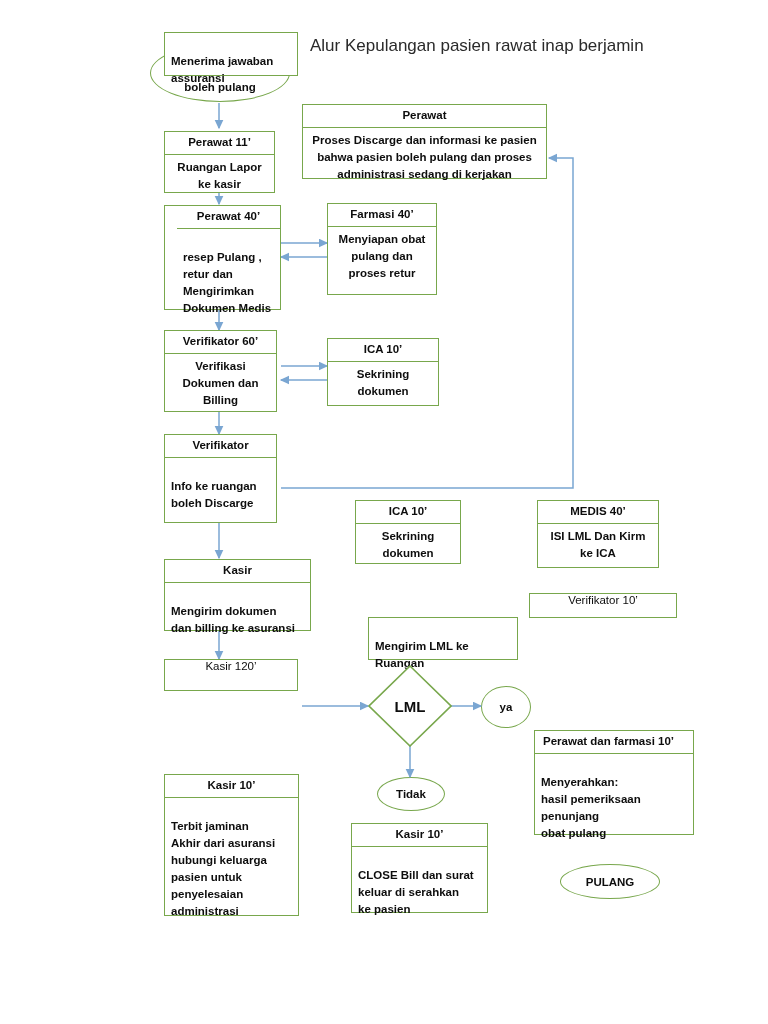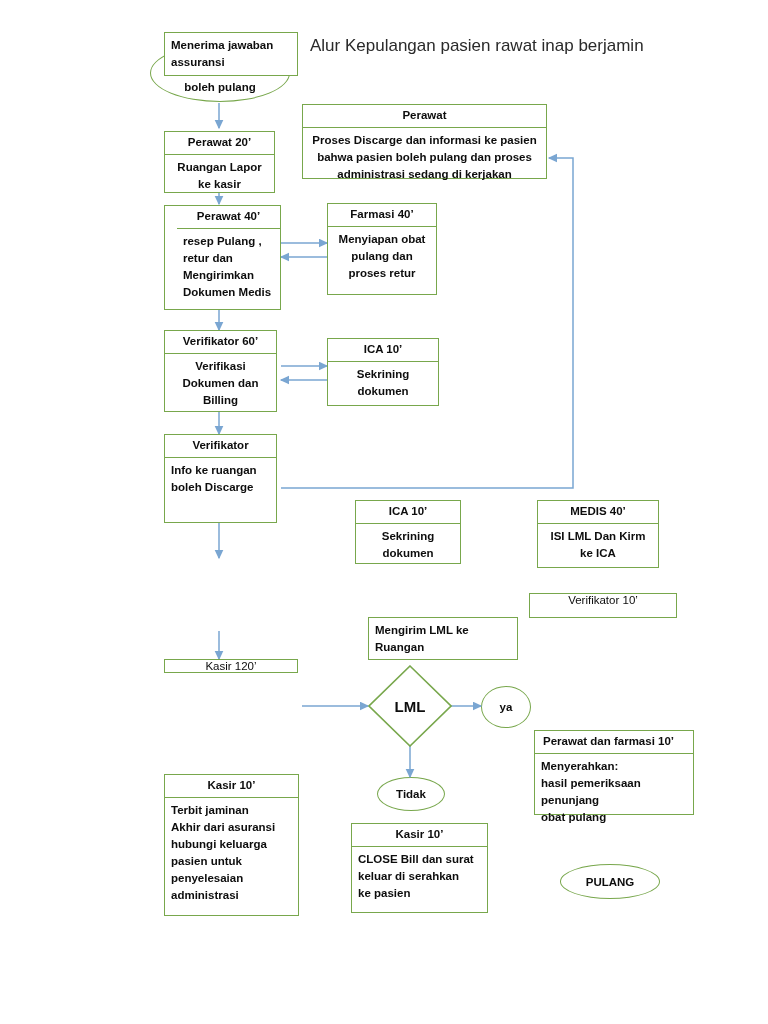--- a/index.html
+++ b/index.html
@@ -40,21 +40,21 @@
   .node .bdy {
     box-sizing: border-box;
     font-weight: bold;
     font-size: 11.5px;
     line-height: 1.48;
     padding: 4px 6px;
     color: #0d0d0d;
     white-space: pre-line;
   }
   .bdy.center { text-align: center; }
-  .bdy.left   { text-align: left; }
+  .bdy.left   { text-align: left; margin-top: 16px; }
   .solo {
     display: flex;
     align-items: flex-start;
     justify-content: center;
     text-align: center;
     font-weight: normal;
     font-size: 11.5px;
     color: #0d0d0d;
   }
   
@@ -160,21 +160,21 @@
   <div class="ellipse behind" style="left:150px; top:44px; width:140px; height:58px;">
     <span style="position:relative; top:14px;">boleh pulang</span>
   </div>
 
   <div class="node" style="left:164px; top:32px; width:134px; height:44px;">
     <div class="bdy left" style="height:100%;">Menerima jawaban
 assuransi</div>
   </div>
 
   <div class="node" style="left:164px; top:131px; width:111px; height:62px;">
-    <div class="hdr">Perawat 20’</div>
+    <div class="hdr">Perawat 11’</div>
     <div class="bdy center">Ruangan Lapor
 ke kasir</div>
   </div>
 
   <div class="node" style="left:302px; top:104px; width:245px; height:75px;">
     <div class="hdr">Perawat</div>
     <div class="bdy center">Proses Discarge dan informasi ke pasien
 bahwa pasien boleh pulang dan proses
 administrasi sedang di kerjakan</div>
   </div>
@@ -222,22 +222,27 @@
   <div class="node" style="left:537px; top:500px; width:122px; height:68px;">
     <div class="hdr">MEDIS 40’</div>
     <div class="bdy center">ISI LML Dan Kirm
 ke ICA</div>
   </div>
 
   <div class="node solo" style="left:529px; top:593px; width:148px; height:25px;">
     <span>Verifikator 10’</span>
   </div>
 
-
-  <div class="node solo" style="left:164px; top:659px; width:134px; height:14px;">
+  <div class="node" style="left:164px; top:559px; width:147px; height:72px;">
+    <div class="hdr">Kasir</div>
+    <div class="bdy left">Mengirim dokumen
+dan billing ke asuransi</div>
+  </div>
+
+  <div class="node solo" style="left:164px; top:659px; width:134px; height:32px;">
     <span>Kasir 120’</span>
   </div>
 
   <div class="node" style="left:368px; top:617px; width:150px; height:43px;">
     <div class="bdy left" style="height:100%;">Mengirim LML ke
 Ruangan</div>
   </div>
 
   <div class="diamond" style="left:368px; top:665px; width:84px; height:82px;">
     <svg class="dshape" viewBox="0 0 84 82" width="84" height="82">
@@ -247,21 +252,21 @@
   </div>
 
   <div class="ellipse" style="left:481px; top:686px; width:50px; height:42px;">
     <span>ya</span>
   </div>
 
   <div class="ellipse" style="left:377px; top:777px; width:68px; height:34px;">
     <span>Tidak</span>
   </div>
 
-  <div class="node" style="left:534px; top:730px; width:160px; height:85px;">
+  <div class="node" style="left:534px; top:730px; width:160px; height:105px;">
     <div class="hdr" style="text-align:left; padding-left:8px;">Perawat dan farmasi 10’</div>
     <div class="bdy left">Menyerahkan:
 hasil pemeriksaan
 penunjang
 obat pulang</div>
   </div>
 
   <div class="node" style="left:164px; top:774px; width:135px; height:142px;">
     <div class="hdr">Kasir 10’</div>
     <div class="bdy left">Terbit jaminan

